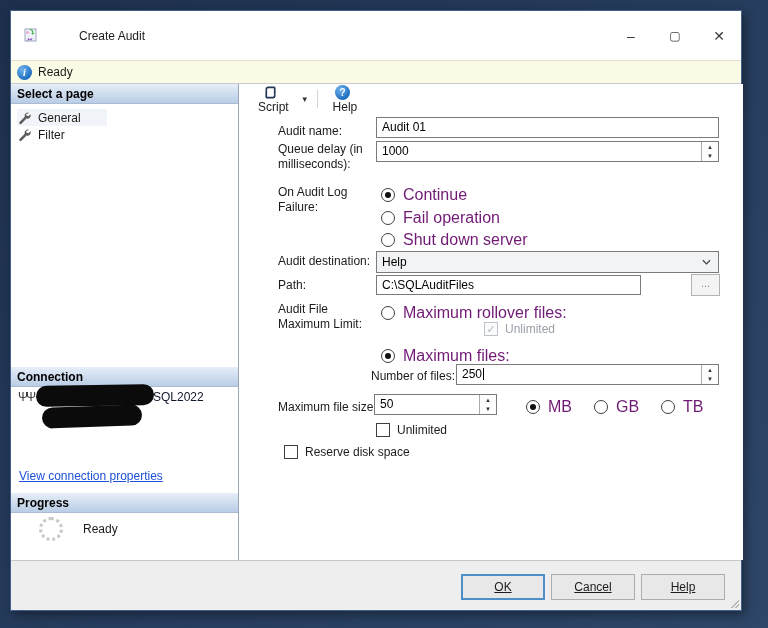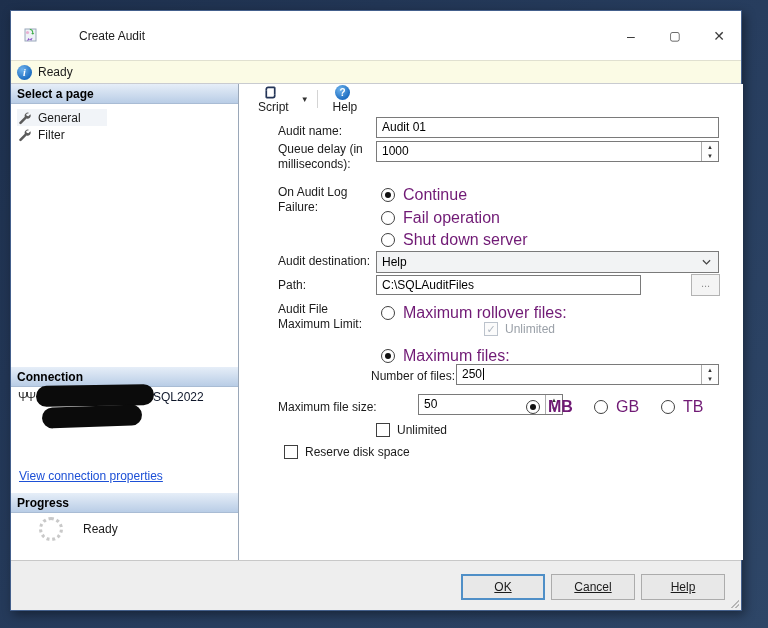--- a/index.html
+++ b/index.html
@@ -209,28 +209,28 @@
         <div class="flabel" style="left:131px;top:285px;width:90px;">Number of files:</div>
         <div class="tfield" style="left:216px;top:280px;width:263px;padding-right:6px;">
           <span>250</span><span class="caret-bar"></span>
           <span class="spin">
               <div>▲</div>
               <div>▼</div>
             </span>
         </div>
 
         <div class="flabel" style="left:38px;top:316px;width:100px;">Maximum file size:</div>
-        <div class="tfield" style="left:134px;top:310px;width:145px;padding-right:20px;margin-left:44px;">
+        <div class="tfield" style="left:134px;top:310px;width:123px;padding-right:20px;">
           <span>50</span>
           <span class="spin">
               <div>▲</div>
               <div>▼</div>
             </span>
         </div>
-        <div class="radio-row" style="left:286px;top:314px;font-weight:bold;">
+        <div class="radio-row" style="left:286px;top:314px;">
           <span class="radio sel"></span>
           <span class="rlbl">MB</span>
         </div>
         <div class="radio-row" style="left:354px;top:314px;">
           <span class="radio"></span>
           <span class="rlbl">GB</span>
         </div>
         <div class="radio-row" style="left:421px;top:314px;">
           <span class="radio"></span>
           <span class="rlbl">TB</span>

